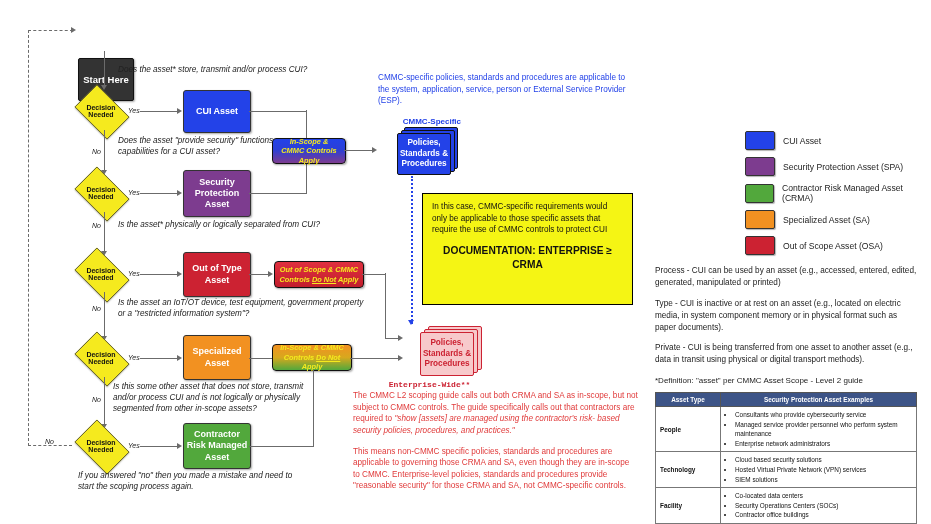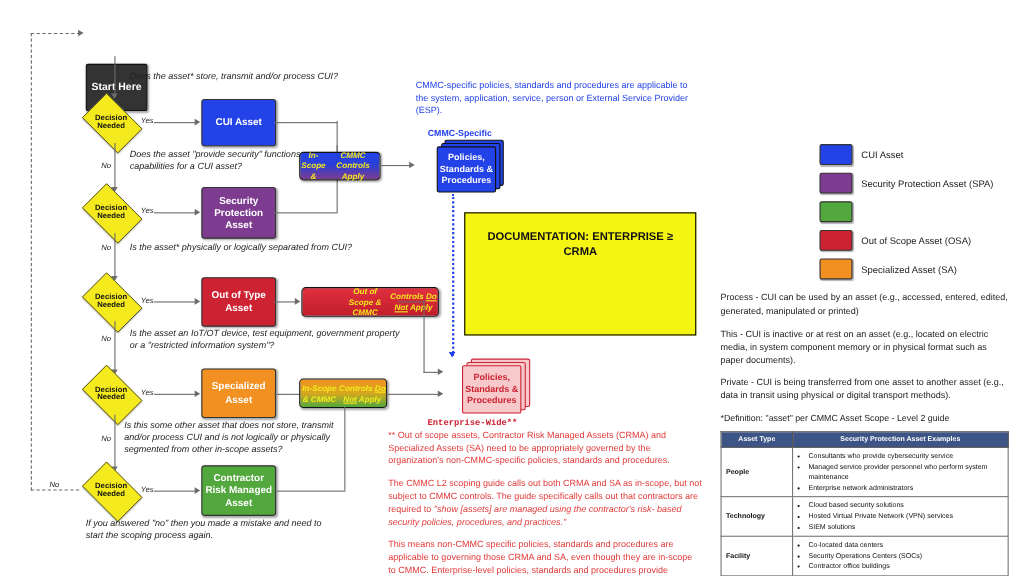--- a/index.html
+++ b/index.html
@@ -44,45 +44,45 @@
   .arrow.r{border-top:3.5px solid transparent;border-bottom:3.5px solid transparent;border-left:5px solid #6b6b6b;}
   .arrow.d{border-left:3.5px solid transparent;border-right:3.5px solid transparent;border-top:5px solid #6b6b6b;}
   .arrow.blue-d{border-left:3.5px solid transparent;border-right:3.5px solid transparent;border-top:5px solid #2342e8;}
 
   .dash{position:absolute;border-left:1.6px dashed #6b6b6b;}
   .dashh{position:absolute;border-top:1.6px dashed #6b6b6b;}
   .dotted-blue{position:absolute;border-left:2px dotted #2342e8;}
 
   
   .pill{
-    position:absolute;display:flex;flex-direction:row;align-items:center;
+    position:absolute;display:flex;flex-direction:column;align-items:center;
     justify-content:center;text-align:center;font-size:7.4px;font-weight:bold;
     font-style:italic;line-height:1.3;border:1px solid #111;border-radius:4px;
     box-shadow:1px 1px 2px rgba(0,0,0,.35);
   }
   .pill.inscope-cui{background:linear-gradient(180deg,#2342e8 0%,#2b3fd6 45%,#7d3c8f 100%);color:#f5ea1e;}
-  .pill.outscope{background:linear-gradient(180deg,#e0303f 0%,#c21d2c 100%);color:#f5ea1e;padding-left:35px;}
+  .pill.outscope{background:linear-gradient(180deg,#e0303f 0%,#c21d2c 100%);color:#f5ea1e;}
   .pill.inscope-sa{background:linear-gradient(180deg,#f29121 0%,#d7a81e 50%,#52a83c 100%);color:#f5ea1e;}
   .pill u{text-decoration:underline;}
 
   
   .docstack{position:absolute;margin-left:20px;}
   .docstack .sheet{
     position:absolute;border:1px solid #111;border-radius:2px;
   }
   .docstack .face{
     position:absolute;display:flex;align-items:center;justify-content:center;
     text-align:center;font-size:8.2px;font-weight:bold;line-height:1.3;
     border:1px solid #111;border-radius:2px;
   }
   .stack-blue .sheet,.stack-blue .face{background:#2342e8;color:#ffffff;}
   .stack-red  .sheet,.stack-red  .face{background:#f7c9cb;color:#cc2232;border-color:#cc2232;}
 
   .stacktitle{position:absolute;font-size:8px;font-weight:bold;text-align:center;}
-  .t-blue{color:#2342e8;}
+  .t-blue{color:#2342e8;text-align:right;}
   .t-red{color:#cc2232;font-family:Liberation Mono, monospace;}
 
   .bluenote{position:absolute;color:#2342e8;font-size:8.2px;line-height:1.42;}
 
   .yellowbox{
     position:absolute;background:#f5f514;border:1px solid #000;
     font-size:8.2px;line-height:1.42;color:#111;padding:7px 9px;box-sizing:border-box;
   }
   .yellowbox .big{display:block;text-align:center;font-size:10.2px;font-weight:bold;margin-top:8px;}
   .yellowbox p{margin:0 0 8px 0;}
@@ -284,54 +284,55 @@
     <span>Policies,</span>
     <span>Standards &amp;</span>
     <span>Procedures</span>
   </div>
 </div>
 <div class="stacktitle t-red" style="left:382px;top:380px;width:95px;">Enterprise-Wide**</div>
 
 <div class="bluenote" style="left:378px;top:72px;width:255px;">CMMC-specific policies, standards and procedures are applicable to the system, application, service, person or External Service Provider (ESP).</div>
 
 <div class="yellowbox" style="left:422px;top:193px;width:211px;height:112px;">
+  <p>In this case, CMMC-specific requirements would only be applicable to those specific assets that require the use of CMMC controls to protect CUI</p>
   <span class="big">DOCUMENTATION: ENTERPRISE ≥ CRMA</span>
 </div>
 
 <div class="rednote" style="left:353px;top:390px;width:285px;">
-  <p>** Out of scope assets, Contractor Risk Managed Assets (CRMA) and Specialized Assets (SA) need to be appropriately governed by the organization's non-CMMC-specific policies, standards and procedures.</p>
   <p><span>The CMMC L2 scoping guide calls out both CRMA and SA as in-scope, but not subject to CMMC controls. The guide specifically calls out that contractors are required to </span><i>"show [assets] are managed using the contractor's risk- based security policies, procedures, and practices."</i></p>
   <p>This means non-CMMC specific policies, standards and procedures are applicable to governing those CRMA and SA, even though they are in-scope to CMMC. Enterprise-level policies, standards and procedures provide "reasonable security" for those CRMA and SA, not CMMC-specific controls.</p>
 </div>
 
 <div class="legend" style="left:745px;top:131px;">
   <div class="legend-row">
     <span class="swatch" style="background:#2342e8;"></span>
     <span class="legend-text">CUI Asset</span>
   </div>
   <div class="legend-row">
     <span class="swatch" style="background:#7d3c8f;"></span>
     <span class="legend-text">Security Protection Asset (SPA)</span>
   </div>
   <div class="legend-row">
     <span class="swatch" style="background:#52a83c;"></span>
+    <span class="legend-text">Contractor Risk Managed Asset (CRMA)</span>
+  </div>
+  <div class="legend-row">
+    <span class="swatch" style="background:#f29121;"></span>
+    <span class="legend-text">Specialized Asset (SA)</span>
   </div>
   <div class="legend-row">
     <span class="swatch" style="background:#cc2232;"></span>
     <span class="legend-text">Out of Scope Asset (OSA)</span>
   </div>
-  <div class="legend-row">
-    <span class="swatch" style="background:#f29121;"></span>
-    <span class="legend-text">Specialized Asset (SA)</span>
-  </div>
 </div>
 
 <div class="defs" style="left:655px;top:265px;width:265px;">
   <p><b>Process</b><span> - CUI can be used by an asset (e.g., accessed, entered, edited, generated, manipulated or printed)</span></p>
-  <p><b>This</b><span> - CUI is inactive or at rest on an asset (e.g., located on electric media, in system component memory or in physical format such as paper documents).</span></p>
+  <p><b>Type</b><span> - CUI is inactive or at rest on an asset (e.g., located on electric media, in system component memory or in physical format such as paper documents).</span></p>
   <p><b>Private</b><span> - CUI is being transferred from one asset to another asset (e.g., data in transit using physical or digital transport methods).</span></p>
 </div>
 
 <div class="tblcap" style="left:655px;top:376px;width:270px;">*Definition: "asset" per CMMC Asset Scope - Level 2 guide</div>
 
 <table class="sptable" style="left:655px;top:392px;width:262px;">
   <thead>
     <tr>
       <th style="width:56px;">Asset Type</th>
       <th>Security Protection Asset Examples</th>

